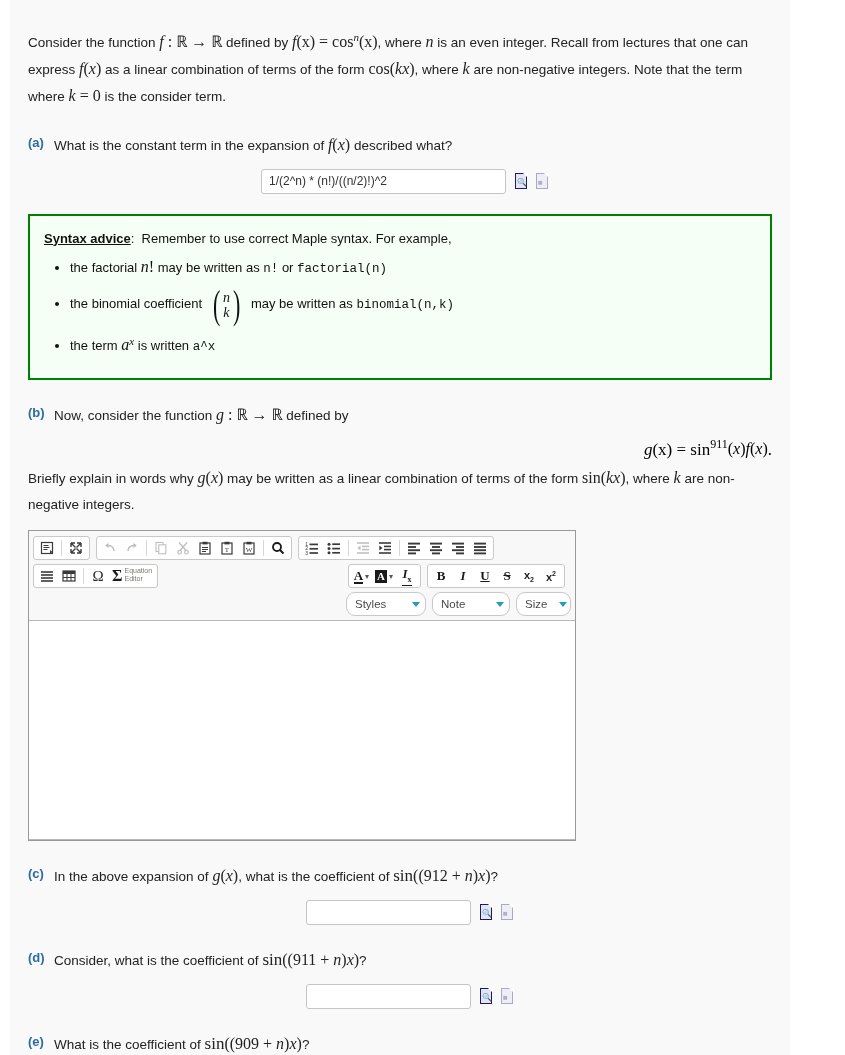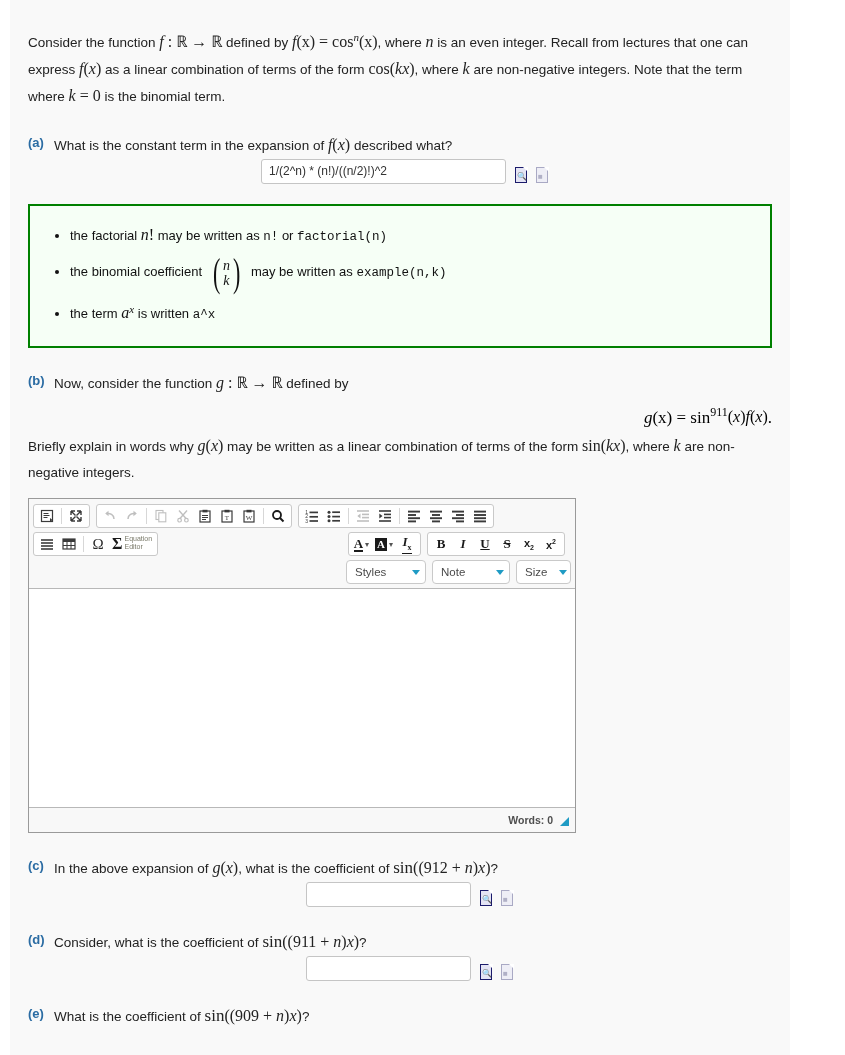--- a/index.html
+++ b/index.html
@@ -40,21 +40,21 @@
     color: #2b6ca3;
     font-weight: bold;
     font-size: 13px;
     width: 26px;
     flex: 0 0 26px;
     padding-top: 3px;
   }
   .qbody { flex: 1 1 auto; font-size: 13.5px; color: #222; line-height: 26px; }
 
   
-  .answer-row { display: flex; align-items: flex-end; }
+  .answer-row { display: flex; align-items: center; margin-top: 10px; }
   .answer-input {
     width: 245px; height: 25px;
     border: 1px solid #c5c5c5;
     border-radius: 3px;
     background: #fff;
     font-family: "Liberation Sans", sans-serif;
     font-size: 12px;
     color: #333;
     padding: 0 7px;
     outline: none;
@@ -144,21 +144,21 @@
 
   .eqlabel {
     font-size: 7px; line-height: 7.5px; color: #7a7a6a;
     font-family: "Liberation Sans", sans-serif; text-align: left;
     margin-left: 1px;
   }
 
   
   .combo {
     display: flex; align-items: center; justify-content: space-between;
-    border: 1px solid #c9c9c9; border-radius: 4px; background: #fff;
+    border: 1px solid #c9c9c9; border-radius: 9px; background: #fff;
     height: 24px; padding: 0 5px 0 8px; margin-left: 6px;
     font-size: 11.5px; color: #4a4a4a; cursor: pointer;
   }
   .combo .caret {
     width: 0; height: 0; margin-left: 12px;
     border-left: 4px solid transparent; border-right: 4px solid transparent;
     border-top: 5px solid #1f9bc4;
   }
   .combo.styles { width: 80px; }
   .combo.font   { width: 78px; }
@@ -183,21 +183,21 @@
 </style>
 </head>
 <body>
 
 <div class="page">
 <div class="content">
 
   <div class="para">
     <span>Consider the function </span><span class="mi">f</span><span class="mo"> : </span><span class="bb">ℝ</span><span class="mo"> → </span><span class="bb">ℝ</span><span> defined by </span><span class="mi">f</span><span class="mn">(x)</span><span class="mo"> = </span><span class="mfn">cos</span><span class="supi">n</span><span class="mn">(x)</span><span>, where </span><span class="mi">n</span><span> is an even integer. Recall from lectures</span>
     <span>that one can express </span><span class="mi"><span class="mi">f</span><span class="mn">(</span><span class="mi">x</span><span class="mn">)</span></span><span> as a linear combination of terms of the form </span><span><span class="mfn">cos</span><span class="mn">(</span><span class="mi">kx</span><span class="mn">)</span></span><span>, where </span><span class="mi">k</span><span> are non-negative integers.</span>
-    <span>Note that the term where </span><span><span class="mi">k</span><span class="mo"> = </span><span class="mn">0</span></span><span> is the binomial term.</span>
+    <span>Note that the term where </span><span><span class="mi">k</span><span class="mo"> = </span><span class="mn">0</span></span><span> is the consider term.</span>
   </div>
 
   <div class="qpart">
     <div class="qlabel">(a)</div>
     <div class="qbody">
       <span>What is the constant term in the expansion of </span><span><span class="mi">f</span><span class="mn">(</span><span class="mi">x</span><span class="mn">)</span></span><span> described what?</span>
     </div>
   </div>
   <div class="answer-row" style="padding-left:233px;">
     <input class="answer-input" type="text" value="1/(2^n) * (n!)/((n/2)!)^2" style="">
@@ -209,26 +209,30 @@
       </span>
       <span class="docicon dim">
         <span class="sheet"></span>
             <span class="fold"></span>
             <span class="glyph">■</span>
       </span>
     </div>
   </div>
 
   <div class="advice">
+    <div class="advice-head">
+      <u>Syntax advice</u><span>:</span>&nbsp;
+      <span>Remember to use correct Maple syntax. For example,</span>
+    </div>
     <ul>
       <li>
         <span>the factorial </span><span><span class="mi">n</span><span class="mn">!</span></span><span> may be written as </span><span class="mono">n!</span><span> or </span><span class="mono">factorial(n)</span>
       </li>
       <li>
-        <span>the binomial coefficient </span><span class="binom"><span class="paren">(</span><span class="stack"><span>n</span><br><span>k</span></span><span class="paren">)</span></span><span> may be written as </span><span class="mono">example(n,k)</span>
+        <span>the binomial coefficient </span><span class="binom"><span class="paren">(</span><span class="stack"><span>n</span><br><span>k</span></span><span class="paren">)</span></span><span> may be written as </span><span class="mono">binomial(n,k)</span>
       </li>
       <li>
         <span>the term </span><span class="mi">a</span><span class="supi">x</span><span> is written </span><span class="mono">a^x</span>
       </li>
     </ul>
   </div>
 
   <div class="qpart">
     <div class="qlabel">(b)</div>
     <div class="qbody">
@@ -490,24 +494,20 @@
         </div>
         <div class="combo size">
           <span>Size</span>
           <span class="caret"></span>
         </div>
       </div>
     </div>
 
     <div class="editor-body" contenteditable="true" style=""></div>
 
-    <div class="editor-status">
-      <span>Words: 0</span>
-      <span class="resize-grip"></span>
-    </div>
   </div>
 
   <div class="qpart">
     <div class="qlabel">(c)</div>
     <div class="qbody">
       <span>In the above expansion of </span><span><span class="mi">g</span><span class="mn">(</span><span class="mi">x</span><span class="mn">)</span></span><span>, what is the coefficient of </span><span class="mfn" style="font-size:17px">sin</span><span style="font-size:17px"><span class="mn">((</span><span class="mn">912</span><span class="mo"> + </span><span class="mi">n</span><span class="mn">)</span><span class="mi">x</span><span class="mn">)</span></span><span>?</span>
     </div>
   </div>
   <div class="answer-row" style="padding-left:278px;">
     <input class="answer-input" type="text" style="width: 165px;" value="">

